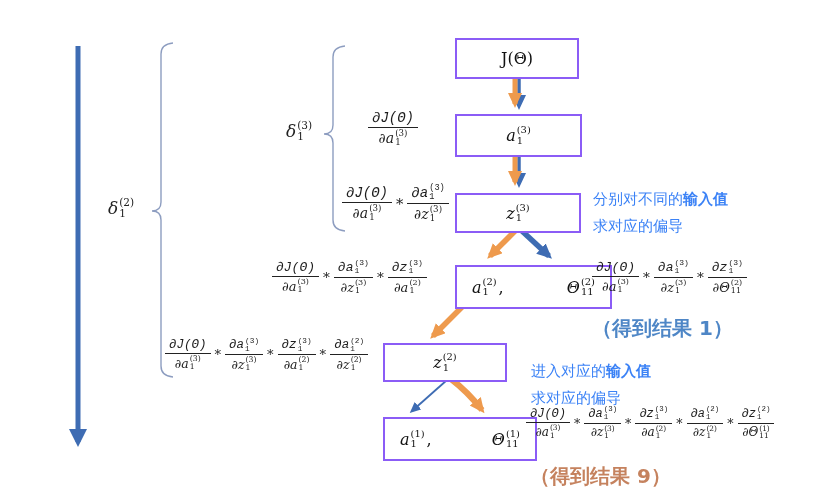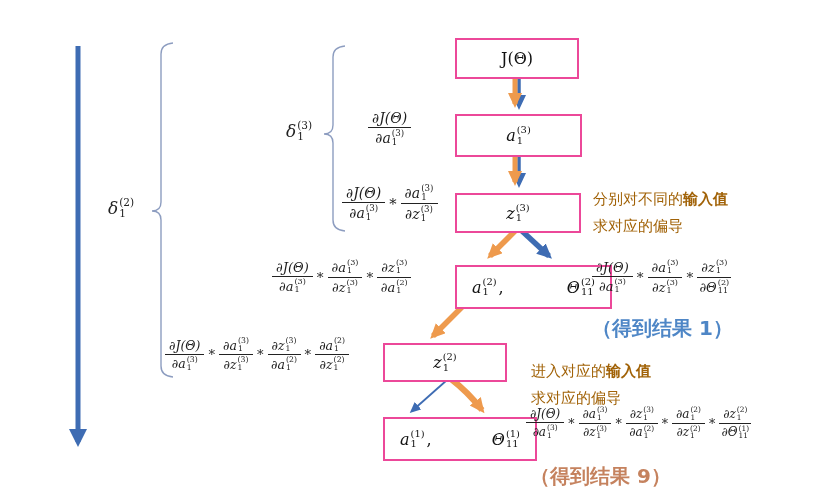--- a/index.html
+++ b/index.html
@@ -1,33 +1,33 @@
 <!DOCTYPE html>
 <html><head>
 <meta charset="utf-8">
 <style>
   html,body{margin:0;padding:0;background:#fff;}
   .canvas{position:relative;width:827px;height:500px;background:#ffffff;overflow:hidden;
           font-family:"DejaVu Serif", serif;color:#1d1d1d;}
   svg.overlay{position:absolute;left:0;top:0;width:827px;height:500px;}
-  .box{position:absolute;border:2px solid #ec4899;background:#fff;display:flex;
+  .box{position:absolute;border:2px solid #8b5cf6;background:#fff;display:flex;
        align-items:center;justify-content:center;font-size:16px;color:#111;}
   .box.pair{justify-content:space-between;padding:0 15px;}
   .sym{display:inline-flex;align-items:center;font-style:italic;}
   .sym .m{white-space:nowrap;}
   .ss{display:inline-flex;flex-direction:column;align-items:flex-start;
       font-size:0.62em;line-height:1.05;margin-left:1px;font-style:normal;}
   .comma{font-style:normal;margin-left:2px;align-self:flex-end;}
   .formula{position:absolute;display:flex;align-items:center;color:#1d1d1d;}
   .frac{display:inline-flex;flex-direction:column;align-items:center;}
-  .num{border-bottom:1.4px solid #222;padding:0 4px 1px;display:flex;justify-content:center;}
+  .num{border-bottom:1.4px solid #222;padding:0 4px 1px;display:flex;justify-content:center;font-family:Liberation Mono, monospace;}
   .den{padding-top:1px;display:flex;justify-content:center;}
   .star{font-style:normal;font-size:1.05em;margin:0 4px;color:#1d1d1d;}
   .f14{font-size:14px;} .f13{font-size:13px;} .f125{font-size:12.5px;} .f12{font-size:12px;}
-  .ann{position:absolute;font-family:"DejaVu Sans",sans-serif;font-size:15px;color:#a16207;line-height:27px;white-space:nowrap;}
+  .ann{position:absolute;font-family:"DejaVu Sans",sans-serif;font-size:15px;color:#3b82f6;line-height:27px;white-space:nowrap;}
   .ann b{font-weight:700;}
   .result{position:absolute;font-family:"DejaVu Sans",sans-serif;font-size:20px;white-space:nowrap;font-weight:bold;}
   .result.blue{color:#4e86c6;}
   .result.orange{color:#c5825e;}
   .delta{position:absolute;font-size:17px;font-style:italic;color:#222;}
   .bp-label{position:absolute;left:30px;top:201px;width:52px;text-align:center;
             font-size:17px;line-height:24px;color:#222;}
 </style>
 </head>
 <body>

